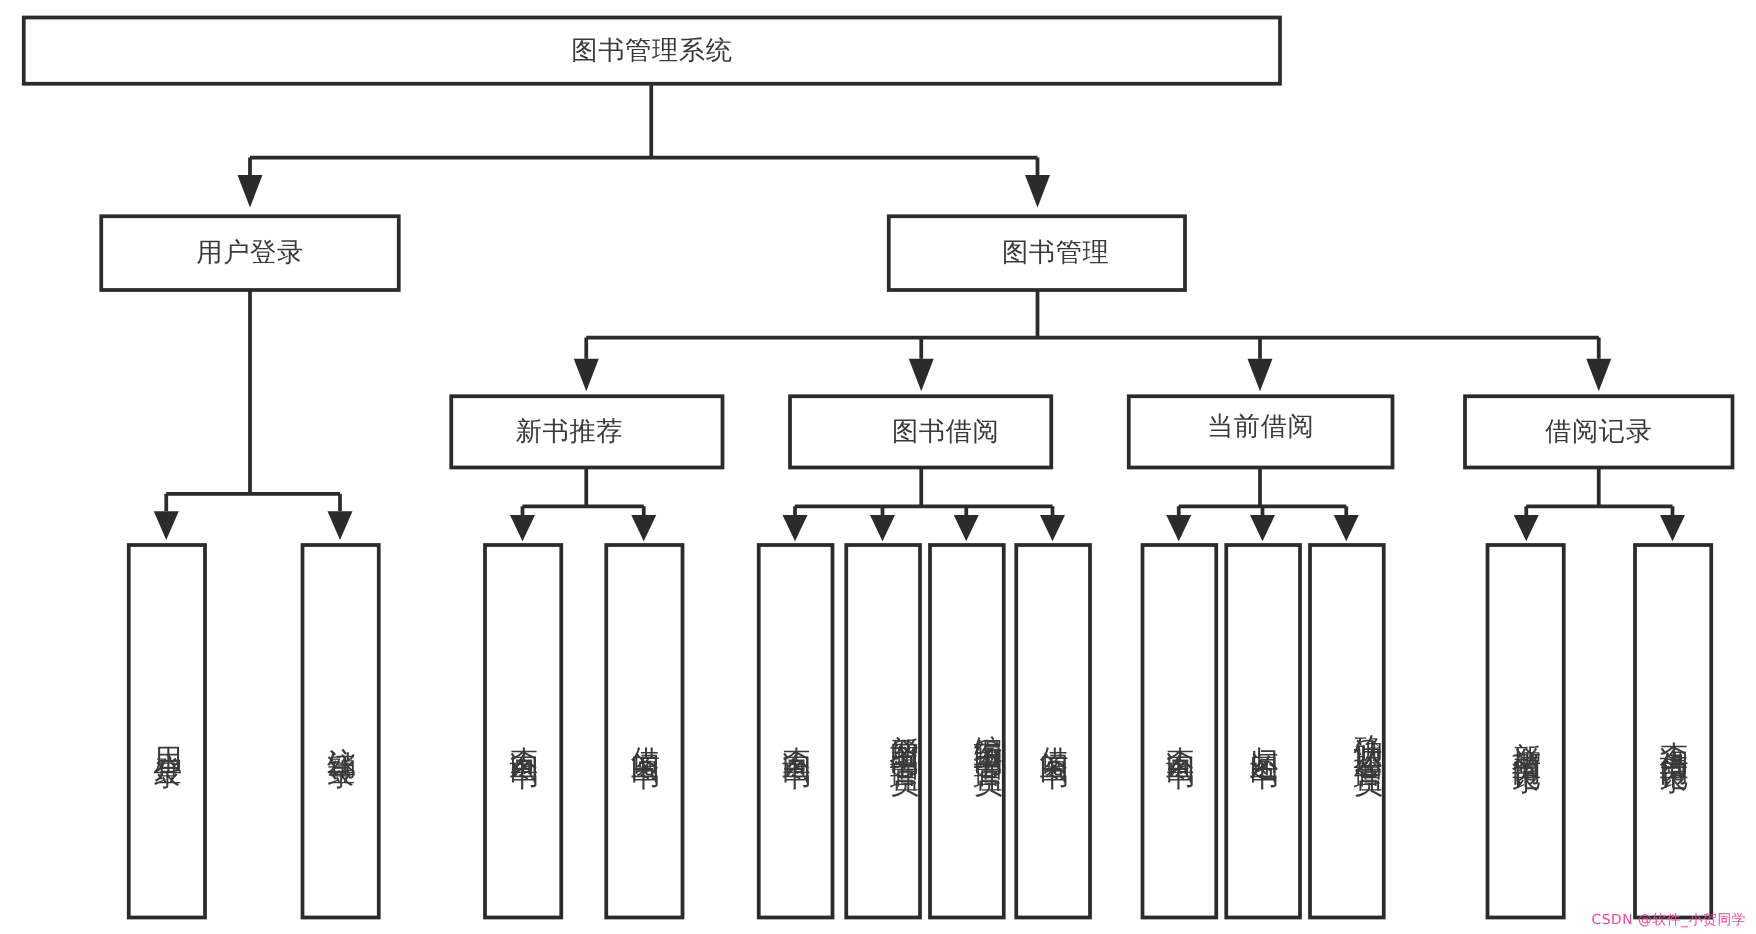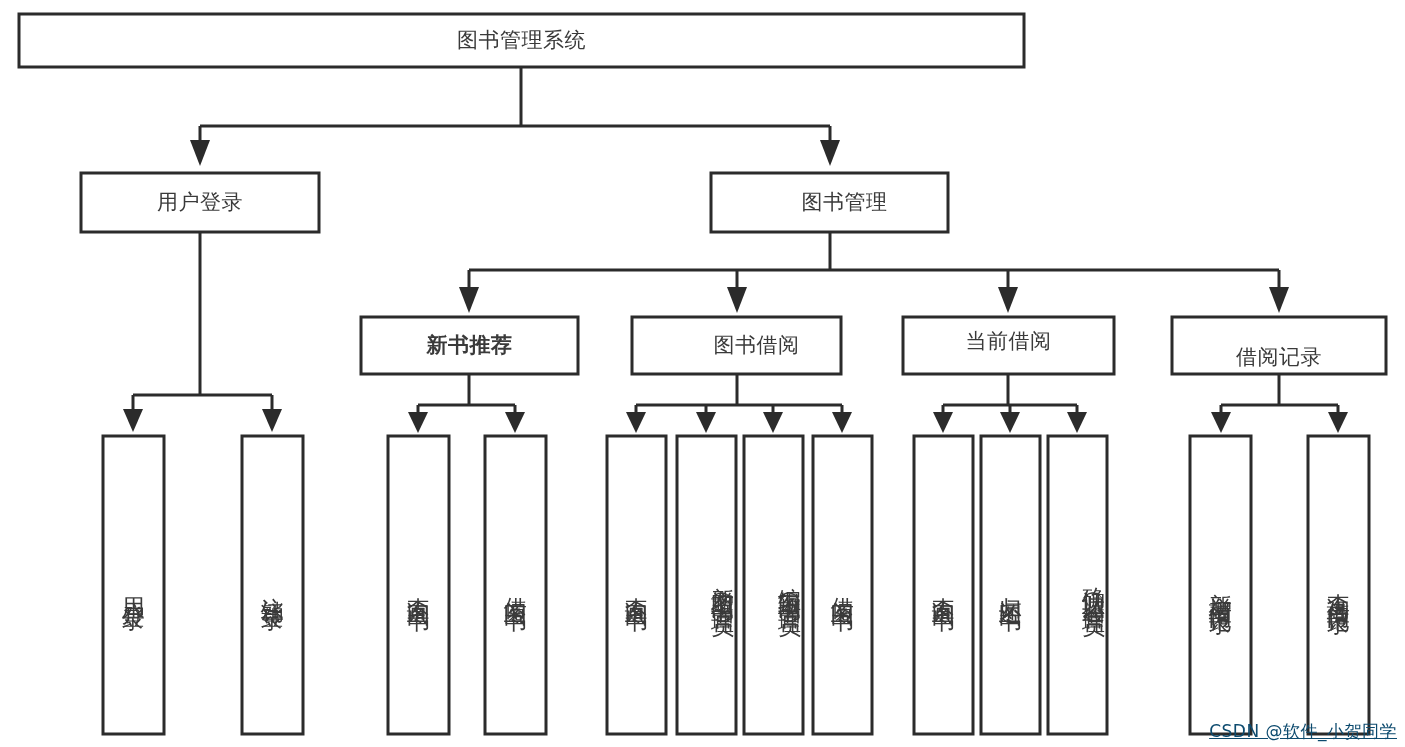--- a/index.html
+++ b/index.html
@@ -63,26 +63,25 @@
     text-orientation: upright;
     font-size: 23px;
     letter-spacing: 4px;
     line-height: 1.15;
     padding-top: 4px;
   }
   .watermark {
     position: absolute;
     right: 8px;
     bottom: 4px;
-    font-size: 17px;
-    color: #0c4a6e;
+    font-size: 11px;
+    color: #ec4899;
     font-family: "DejaVu Sans", "Liberation Sans", sans-serif;
     letter-spacing: 0.5px;
     white-space: nowrap;
-    text-decoration: underline;
   }
 </style>
 </head>
 <body>
 
 <div id="diagram-root">
 
   <svg id="diagram-svg" viewBox="0 0 1405 747" xmlns="http://www.w3.org/2000/svg">
 
     <rect class="node-rect" x="19" y="14" width="1005" height="53"></rect>
@@ -185,24 +184,24 @@
       <path class="connector" d="M 1338 405 L 1338 412"></path>
       <polygon class="arrow-head" points="1328,412 1348,412 1338,433"></polygon>
     </g>
   </svg>
 
   <div class="node-label horizontal" style="left:19px; top:14px; width:1005px; height:53px;">图书管理系统</div>
 
   <div class="node-label horizontal" style="left:81px; top:173px; width:238px; height:59px;">用户登录</div>
   <div class="node-label horizontal" style="left:711px; top:173px; width:267px; height:59px;border-radius:17px;">图书管理</div>
 
-  <div class="node-label horizontal" style="left:361px; top:317px; width:217px; height:57px;font-weight:bold;">新书推荐</div>
+  <div class="node-label horizontal" style="left:347px; top:317px; width:217px; height:57px;">新书推荐</div>
   <div class="node-label horizontal" style="left:632px; top:317px; width:209px; height:57px;padding-left:40px;">图书借阅</div>
   <div class="node-label horizontal" style="left:903px; top:313px; width:211px; height:57px;">当前借阅</div>
-  <div class="node-label horizontal" style="left:1172px; top:317px; width:214px; height:57px;margin-top:12px;">借阅记录</div>
+  <div class="node-label horizontal" style="left:1172px; top:317px; width:214px; height:57px;">借阅记录</div>
 
   <div class="node-label vertical" style="left:103px; top:436px; width:61px; height:298px;">用户登录</div>
   <div class="node-label vertical" style="left:242px; top:436px; width:61px; height:298px;">注销登录</div>
 
   <div class="node-label vertical" style="left:388px; top:436px; width:61px; height:298px;">查询图书</div>
   <div class="node-label vertical" style="left:485px; top:436px; width:61px; height:298px;">借阅图书</div>
 
   <div class="node-label vertical" style="left:607px; top:436px; width:59px; height:298px;">查询图书</div>
   <div class="node-label vertical" style="left:677px; top:436px; width:59px; height:298px; align-items:flex-start;">新增图书（管理员）</div>
   <div class="node-label vertical" style="left:744px; top:436px; width:59px; height:298px; align-items:flex-start;">编辑图书（管理员）</div>

